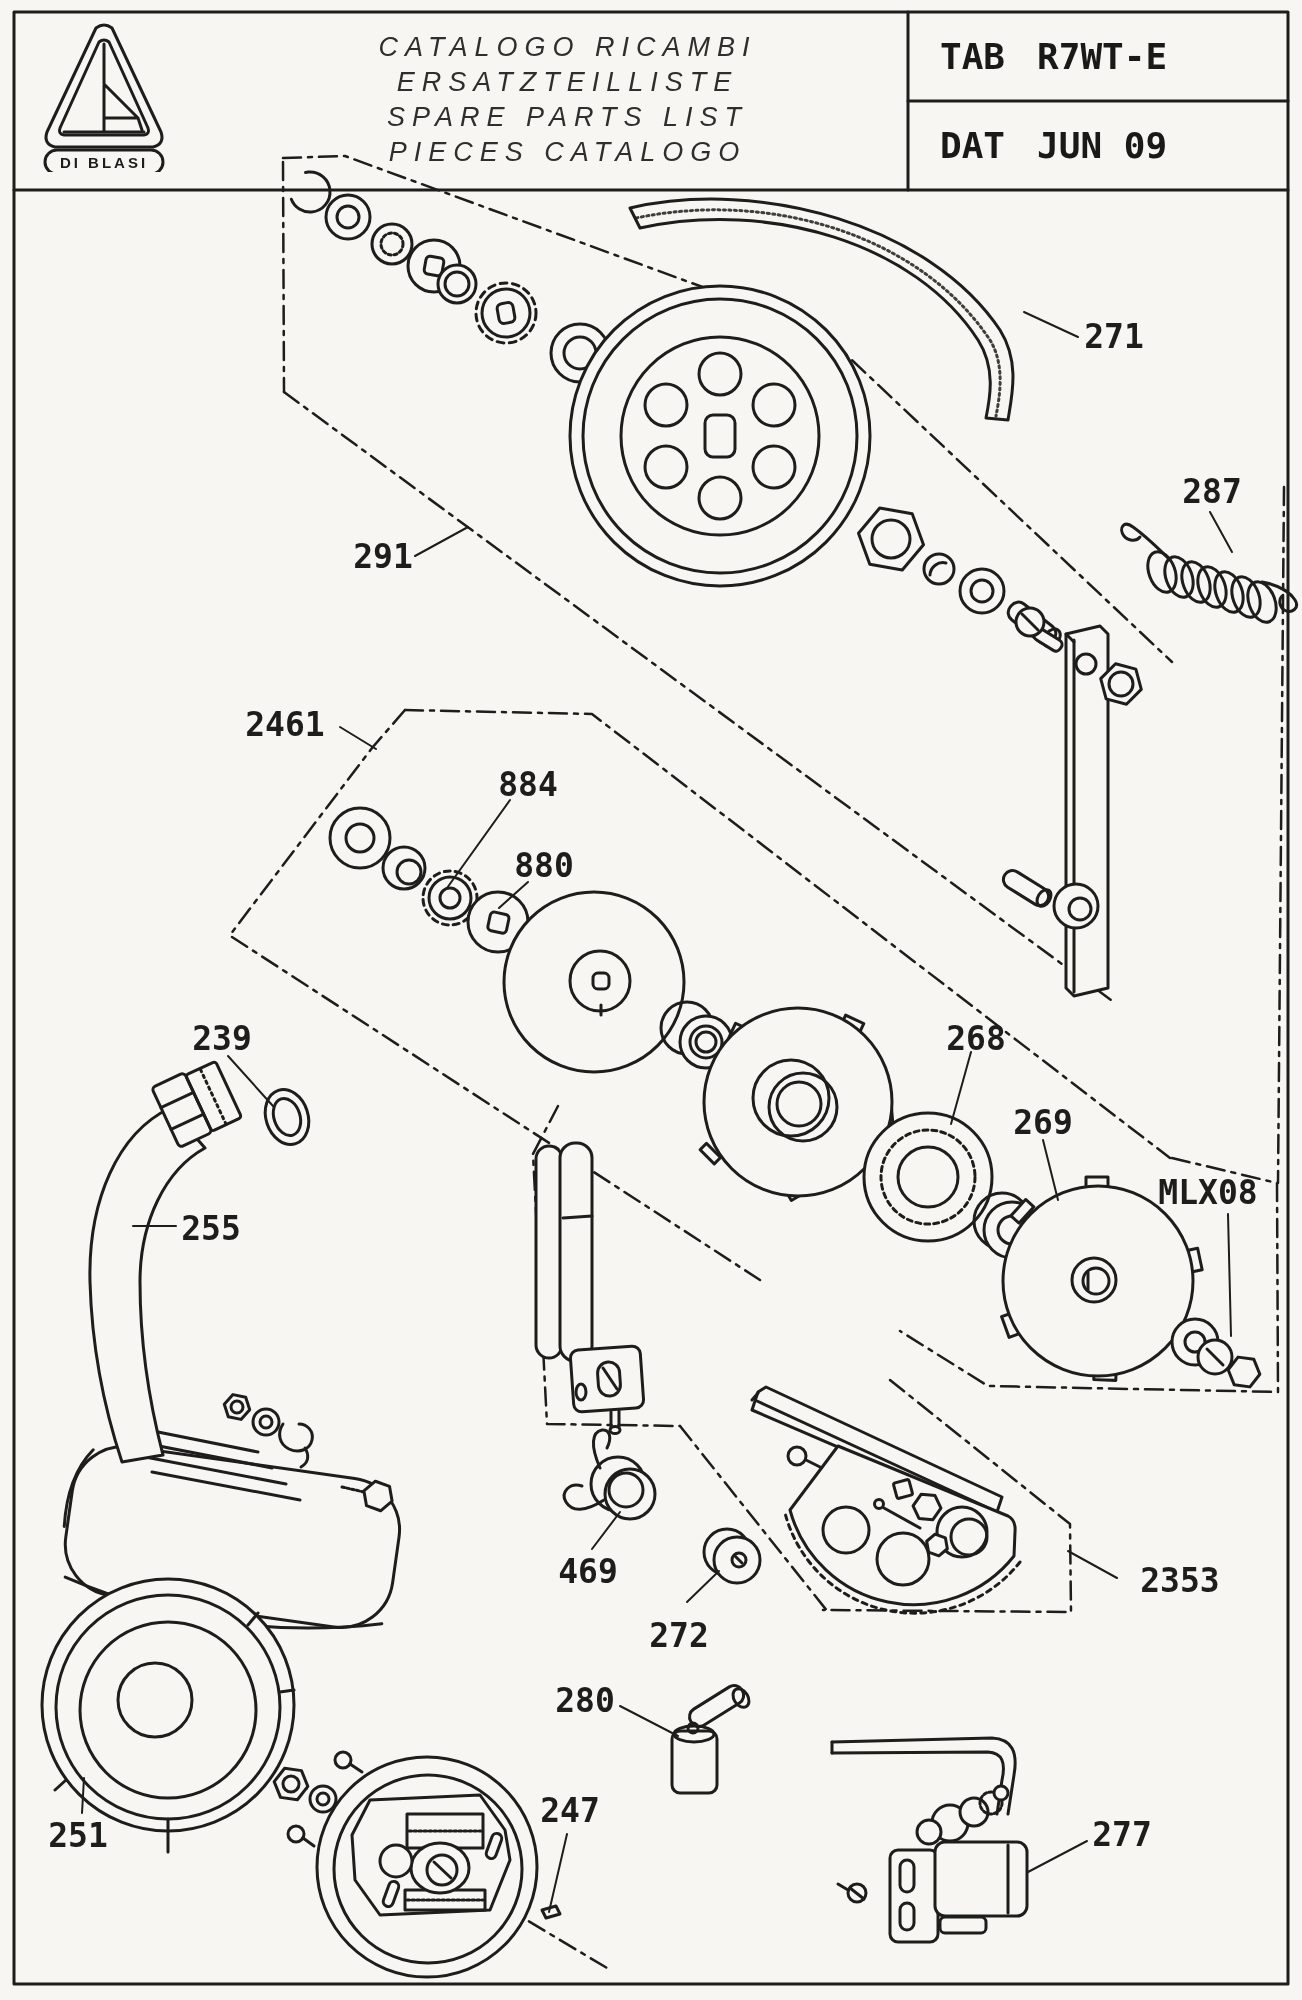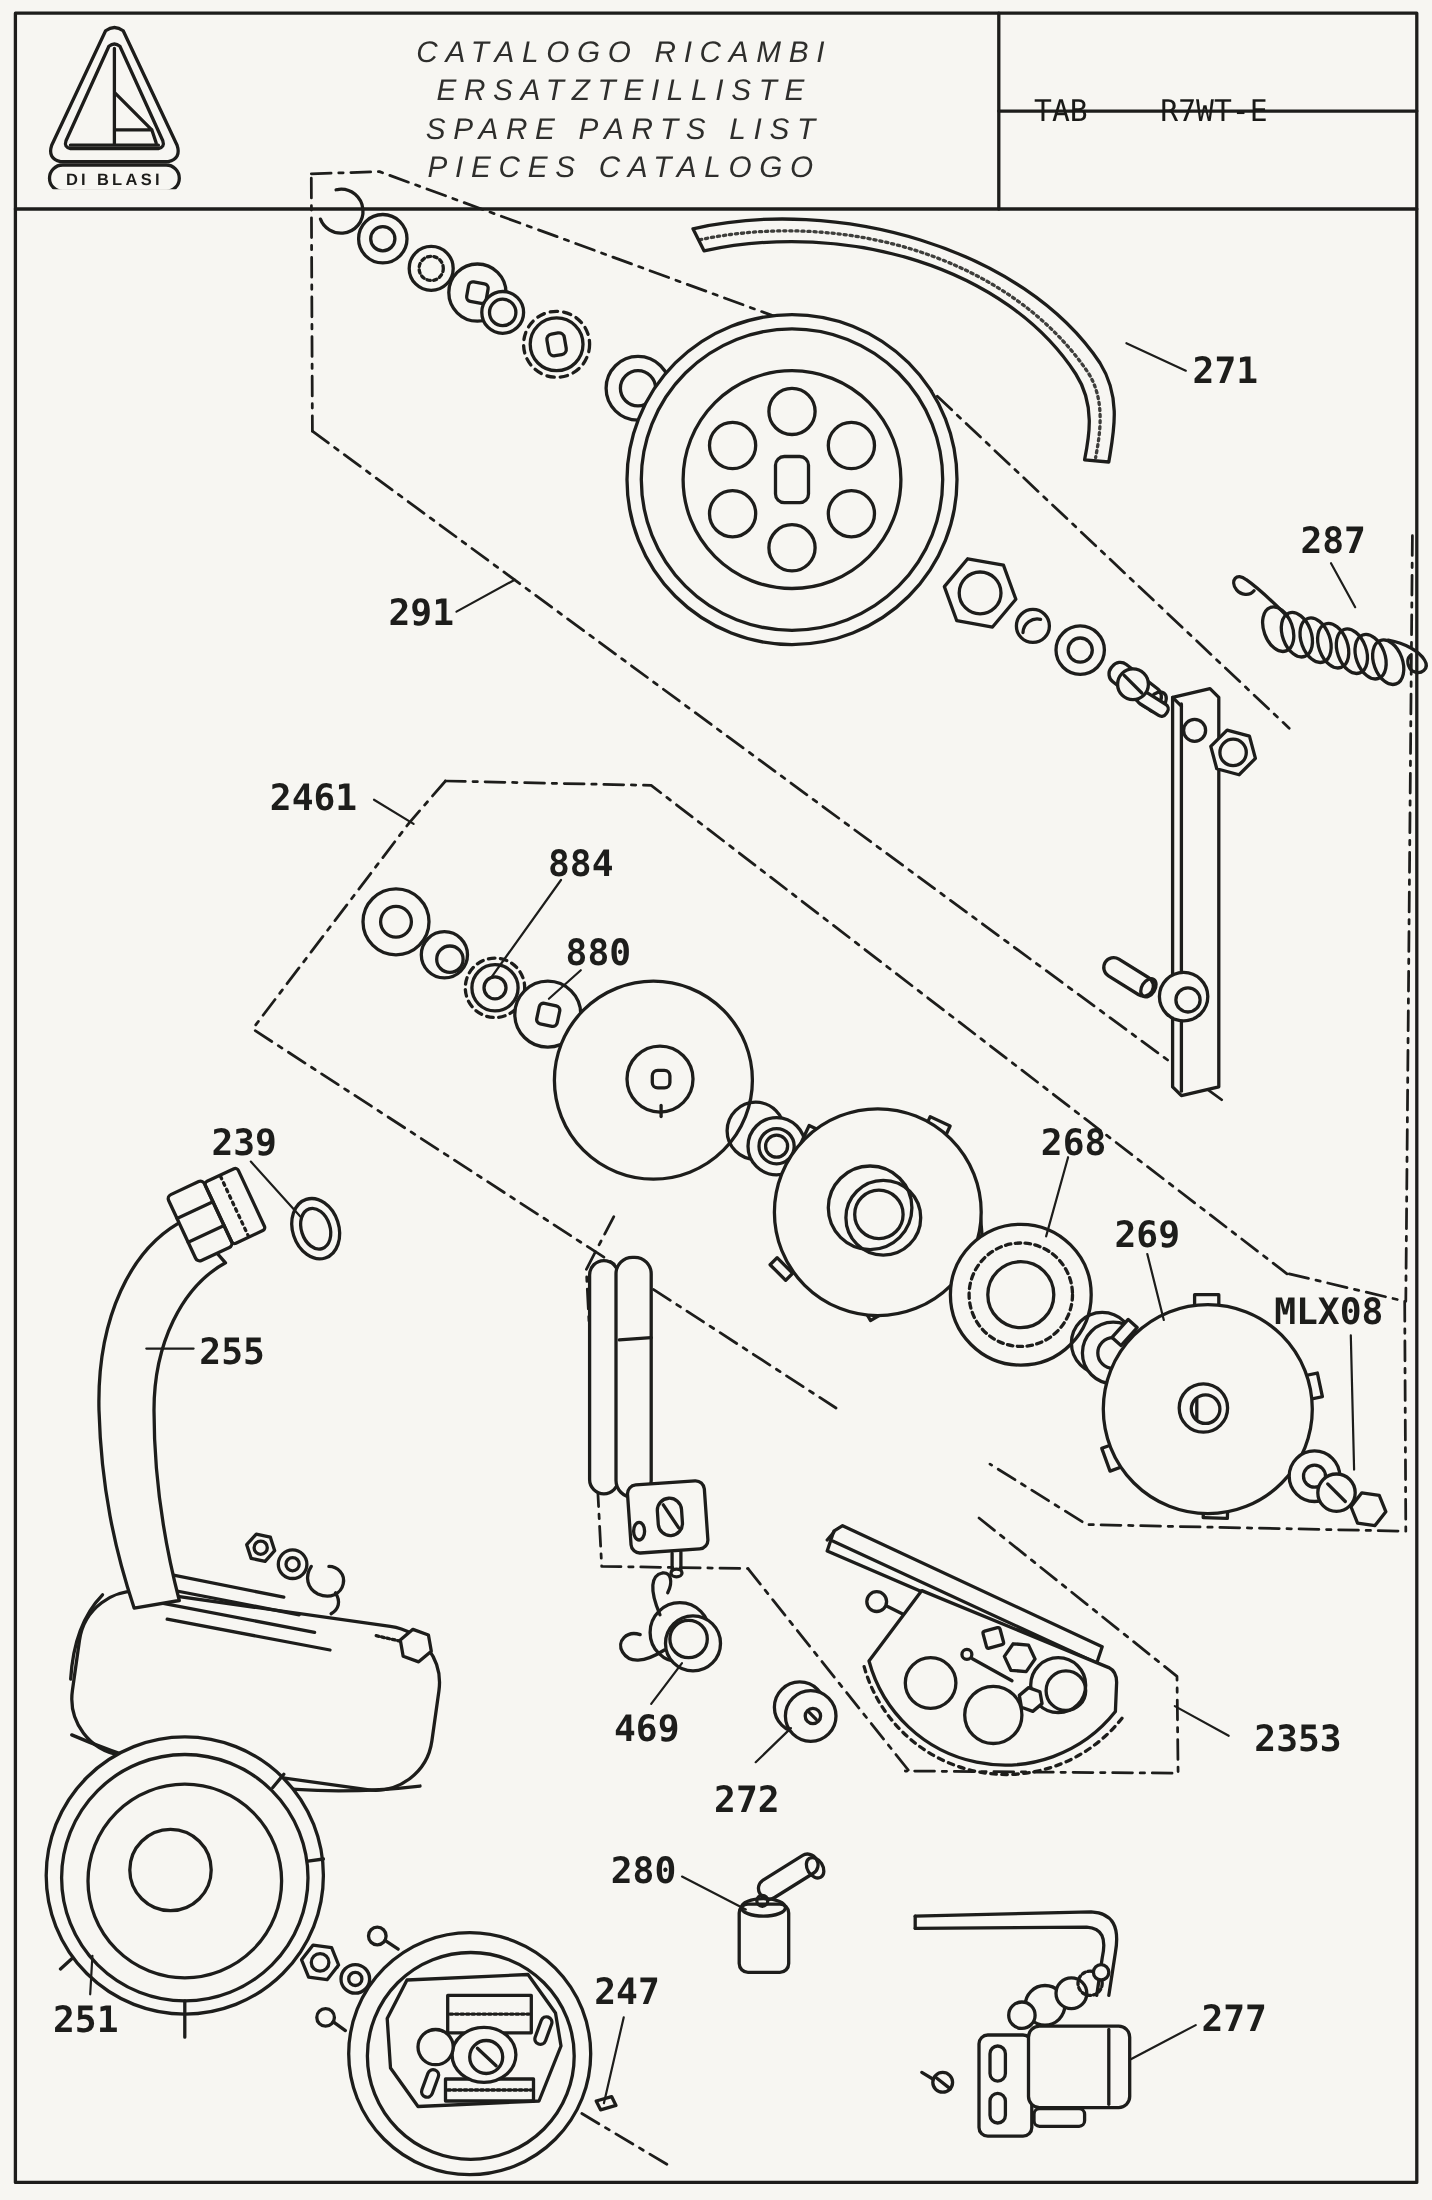--- a/index.html
+++ b/index.html
@@ -9,22 +9,22 @@
   .ink{stroke:#1d1d1b;fill:none;stroke-width:3;stroke-linecap:round;stroke-linejoin:round;}
   .fillp{fill:#f7f6f2;}
   .dashb{stroke-dasharray:18 7 4 7;stroke-width:2.5;}
   .lead{stroke-width:2;}
   .plabel{font:700 33px "DejaVu Sans Mono",monospace;fill:#1d1d1b;}
   .hdr{position:absolute;z-index:4;}
   .title-block{left:235px;top:16px;width:665px;height:168px;display:flex;flex-direction:column;
                justify-content:center;align-items:center;gap:4px;font-style:italic;}
   .title-line{font-size:27px;letter-spacing:7px;color:#2e2e2c;white-space:nowrap;}
   .tabbox{left:908px;top:12px;width:380px;height:178px;display:flex;flex-direction:column;}
-  .tabrow{flex:1;display:flex;align-items:center;padding-left:32px;gap:66px;
-          font-family:"DejaVu Sans Mono",monospace;font-weight:400;font-size:27px;color:#191917;}
+  .tabrow{flex:1;display:flex;align-items:center;padding-left:32px;gap:32px;
+          font-family:"DejaVu Sans Mono",monospace;font-weight:700;font-size:36px;color:#191917;}
   .logo{left:38px;top:20px;width:132px;height:152px;}
 </style>
 </head>
 <body>
 
 <div class="page">
 
   <svg class="art" viewBox="0 0 1302 2000">
 
     <g>
@@ -423,15 +423,19 @@
     <div class="title-line">ERSATZTEILLISTE</div>
     <div class="title-line">SPARE PARTS LIST</div>
     <div class="title-line">PIECES CATALOGO</div>
   </div>
 
   <div class="hdr tabbox">
     <div class="tabrow">
       <span>TAB</span>
       <span>R7WT-E</span>
     </div>
+    <div class="tabrow">
+      <span>DAT</span>
+      <span>JUN 09</span>
+    </div>
   </div>
 
 </div>
 
 </body></html>

